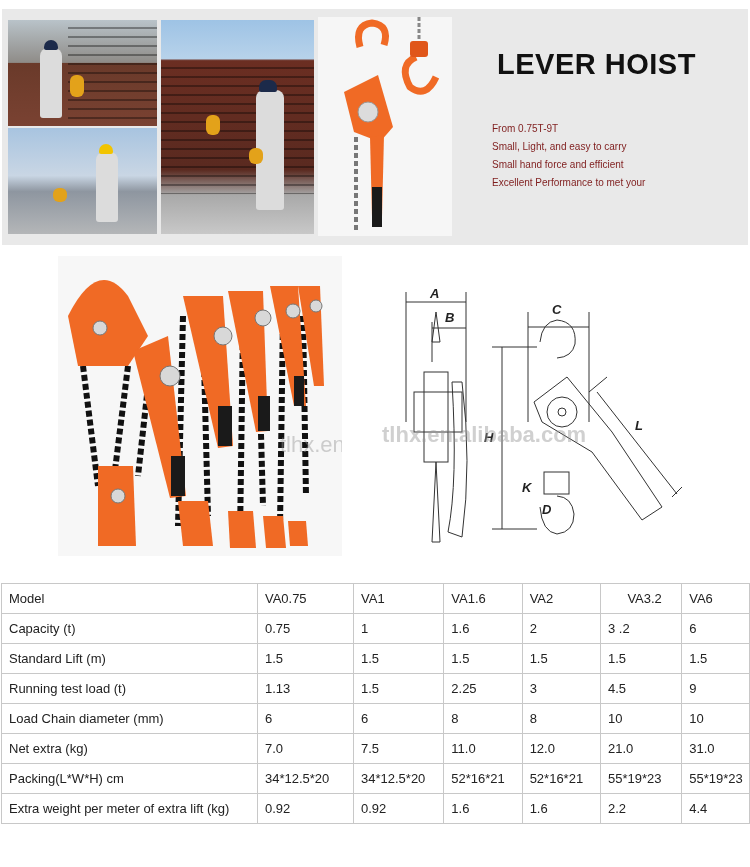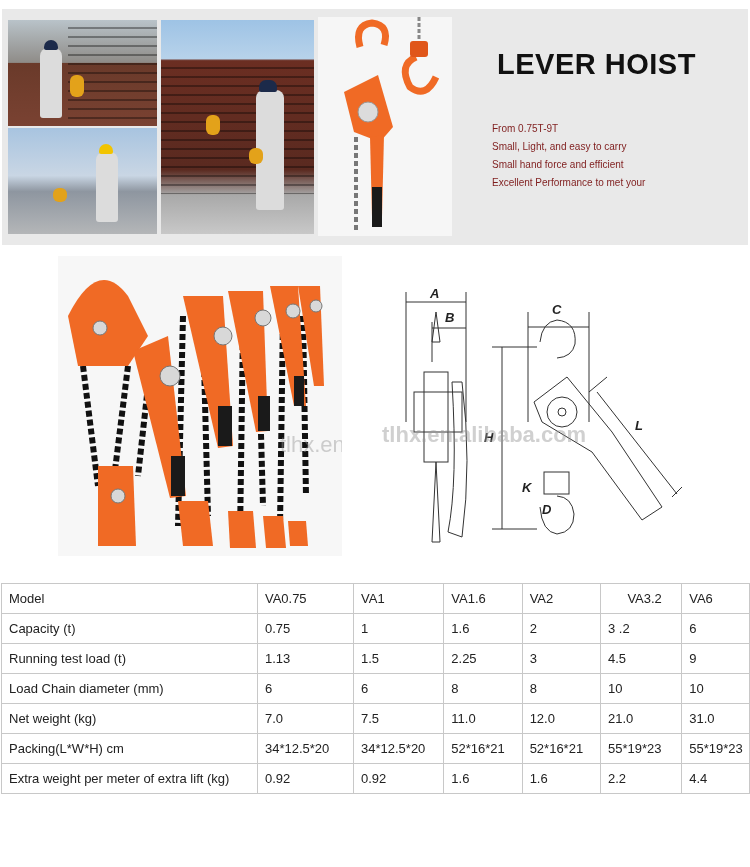--- a/index.html
+++ b/index.html
@@ -170,39 +170,48 @@
   <tr>
     <td>Capacity (t)</td>
     <td>0.75</td>
     <td>1</td>
     <td>1.6</td>
     <td>2</td>
     <td>3 .2</td>
     <td>6</td>
   </tr>
   <tr>
+    <td>Standard Lift (m)</td>
+    <td>1.5</td>
+    <td>1.5</td>
+    <td>1.5</td>
+    <td>1.5</td>
+    <td>1.5</td>
+    <td>1.5</td>
+  </tr>
+  <tr>
     <td>Running test load (t)</td>
     <td>1.13</td>
     <td>1.5</td>
     <td>2.25</td>
     <td>3</td>
     <td>4.5</td>
     <td>9</td>
   </tr>
   <tr>
     <td>Load Chain diameter (mm)</td>
     <td>6</td>
     <td>6</td>
     <td>8</td>
     <td>8</td>
     <td>10</td>
     <td>10</td>
   </tr>
   <tr>
-    <td>Net weight (kg)</td>
+    <td>Net extra (kg)</td>
     <td>7.0</td>
     <td>7.5</td>
     <td>11.0</td>
     <td>12.0</td>
     <td>21.0</td>
     <td>31.0</td>
   </tr>
   <tr>
     <td>Packing(L*W*H) cm</td>
     <td>34*12.5*20</td>

